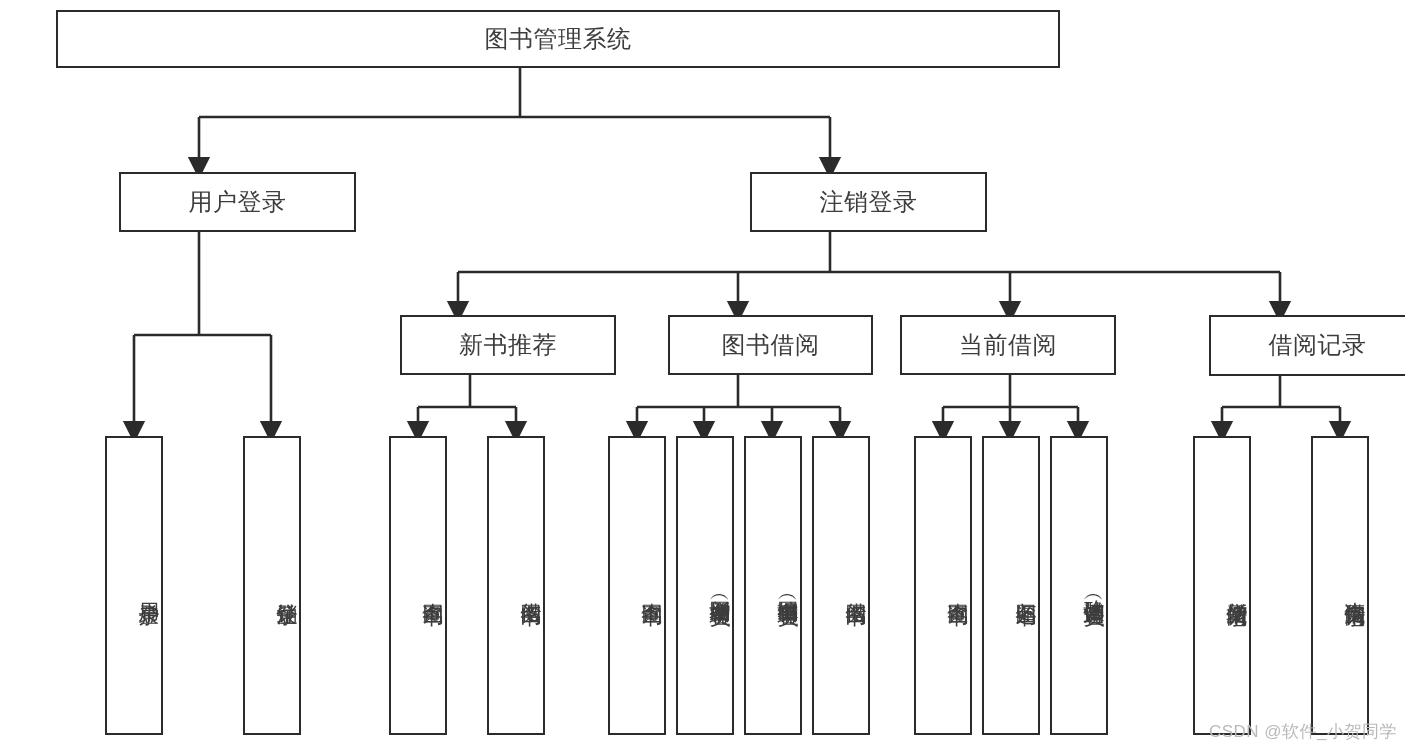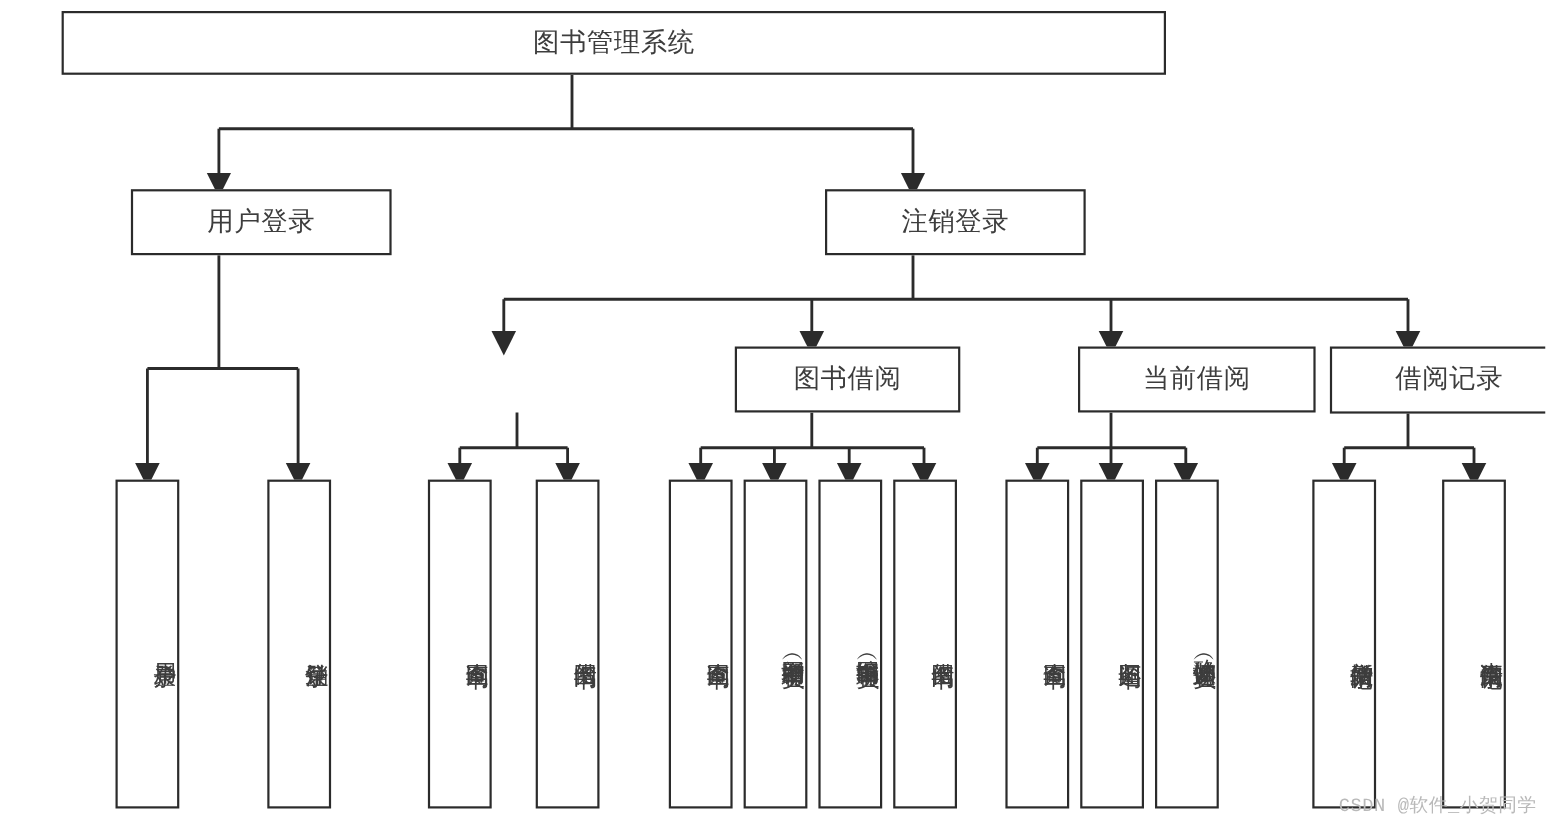--- a/index.html
+++ b/index.html
@@ -55,21 +55,20 @@
     display: block;
   }
   #watermark {
     position: absolute;
     right: 8px;
     bottom: 4px;
     font-size: 17px;
     color: #b9b9b9;
     letter-spacing: 0.5px;
     white-space: nowrap;
-    font-family: Liberation Mono, monospace;
   }
 </style>
 </head>
 <body>
 
 <div id="canvas">
 
   <svg class="wires" viewBox="0 0 1405 747">
     <defs>
       <marker id="arrow" markerWidth="9" markerHeight="9" refX="1.2" refY="4.5" orient="auto" markerUnits="strokeWidth">
@@ -125,26 +124,29 @@
   </div>
 
   <div class="node horiz" style="left:81px; top:172px; width:237px; height:60px;">
     <span>用户登录</span>
   </div>
 
   <div class="node horiz" style="left:712px; top:172px; width:237px; height:60px;">
     <span>注销登录</span>
   </div>
 
+  <div class="node horiz" style="left:362px; top:315px; width:216px; height:60px;">
+    <span>新书推荐</span>
+  </div>
 
   <div class="node horiz" style="left:630px; top:315px; width:205px; height:60px;">
     <span>图书借阅</span>
   </div>
 
-  <div class="node horiz" style="left:942px; top:315px; width:216px; height:60px;">
+  <div class="node horiz" style="left:862px; top:315px; width:216px; height:60px;">
     <span>当前借阅</span>
   </div>
 
   <div class="node horiz" style="left:1171px; top:315px; width:217px; height:61px;">
     <span>借阅记录</span>
   </div>
 
   <div class="node vert" style="left:105px; top:436px; width:58px; height:299px;">
     <span class="vlabel">用户登录</span>
   </div>

